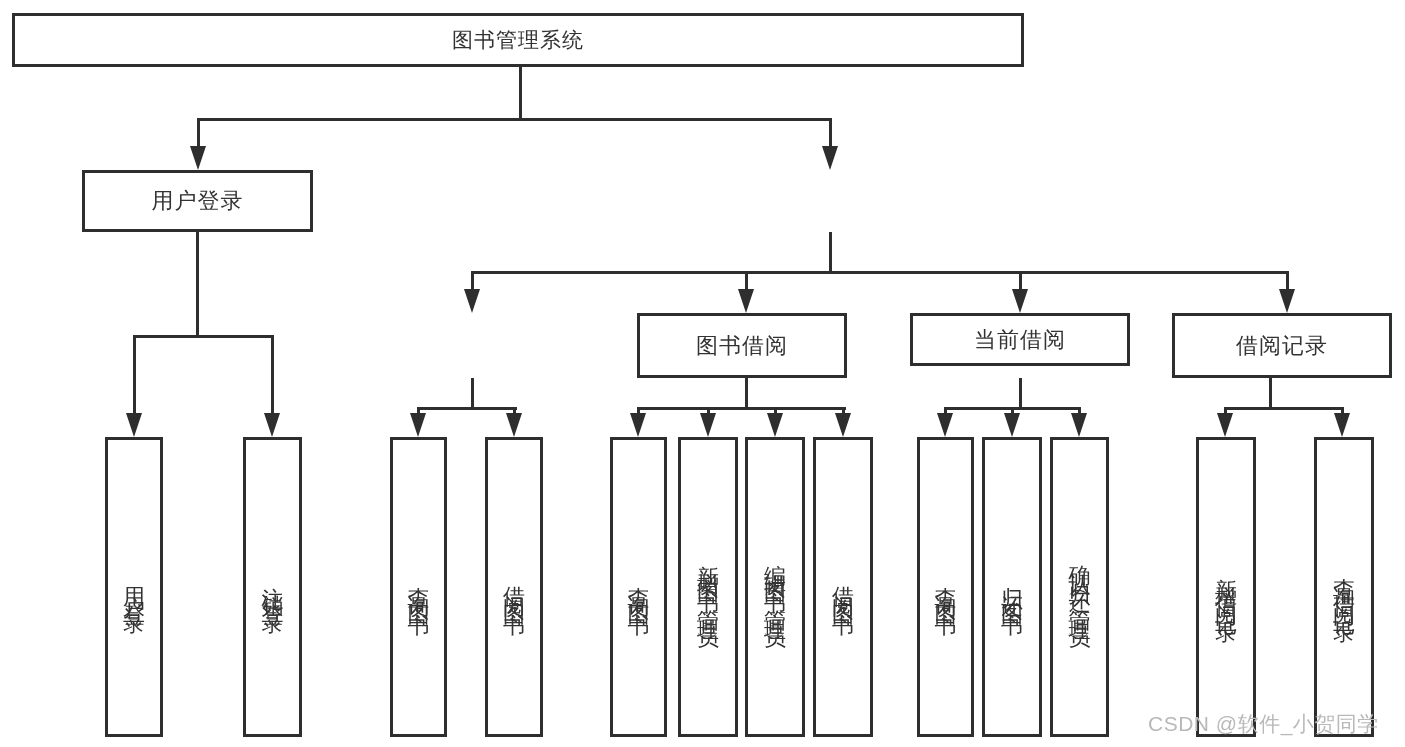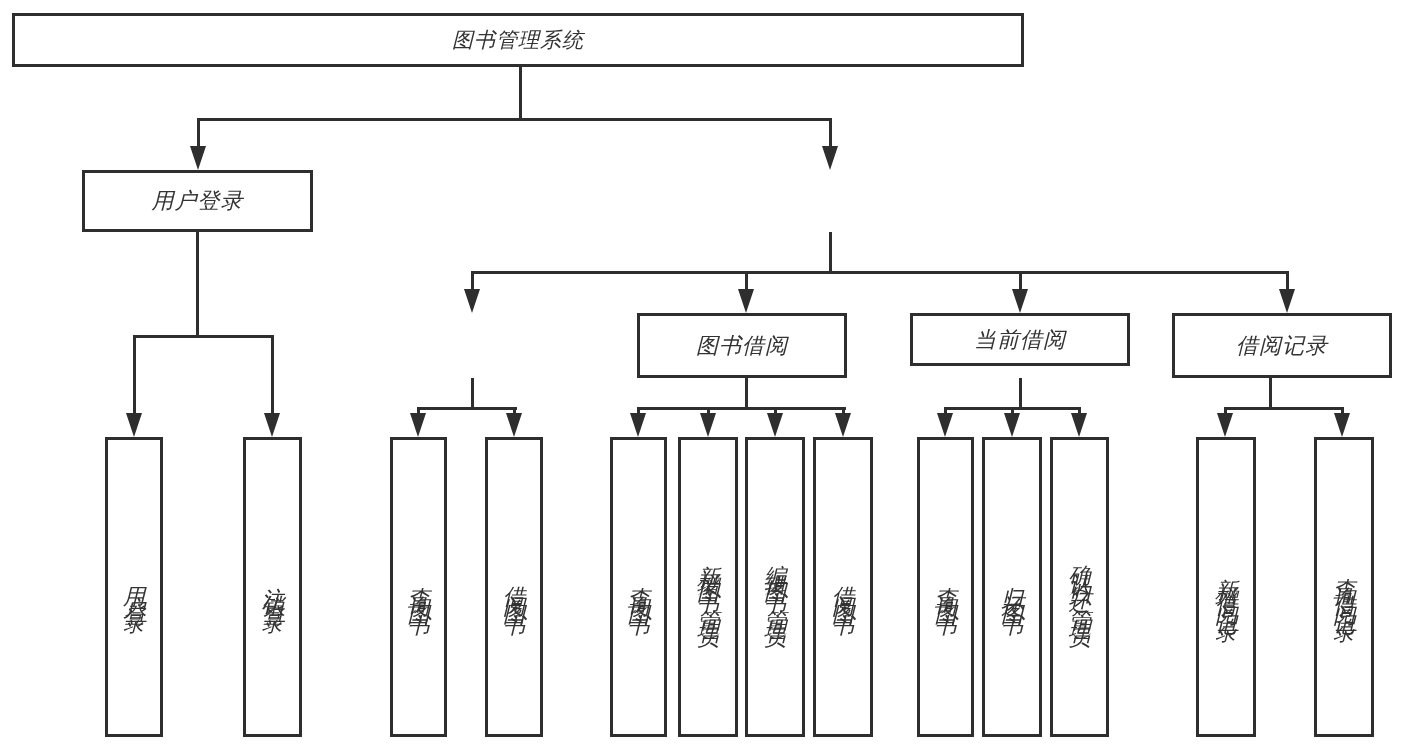--- a/index.html
+++ b/index.html
@@ -1,18 +1,18 @@
 <!DOCTYPE html>
 <html><head>
 <meta charset="utf-8">
 <style>
   html,body{margin:0;padding:0;background:#ffffff;}
   #canvas{
     position:relative;width:1405px;height:747px;background:#ffffff;overflow:hidden;
-    font-family:"Liberation Sans","DejaVu Sans",sans-serif;color:#333333;font-style:italic;
+    font-family:"Liberation Sans","DejaVu Sans",sans-serif;color:#333333;
   }
   .hbox{
     position:absolute;box-sizing:border-box;border:3px solid #2e2e2e;background:#ffffff;
     display:flex;align-items:center;justify-content:center;z-index:2;
     font-size:22px;letter-spacing:1px;color:#333333;
   }
   .hbox.root{font-size:21px;}
   .vbox{
     position:absolute;box-sizing:border-box;border:3px solid #2e2e2e;background:#ffffff;
     display:flex;align-items:center;justify-content:center;z-index:2;top:437px;height:300px;
@@ -148,14 +148,15 @@
   <div class="ar" style="left:1004px;top:413px;"></div>
   <div class="ar" style="left:1071px;top:413px;"></div>
 
   <div class="vl" style="left:1269px;top:378px;height:32px;"></div>
   <div class="hl" style="left:1224px;top:407px;width:120px;"></div>
   <div class="vl" style="left:1224px;top:407px;height:10px;"></div>
   <div class="vl" style="left:1341px;top:407px;height:10px;"></div>
   <div class="ar" style="left:1217px;top:413px;"></div>
   <div class="ar" style="left:1334px;top:413px;"></div>
 
+  <div class="watermark">CSDN @软件_小贺同学</div>
 
 </div>
 
 </body></html>

